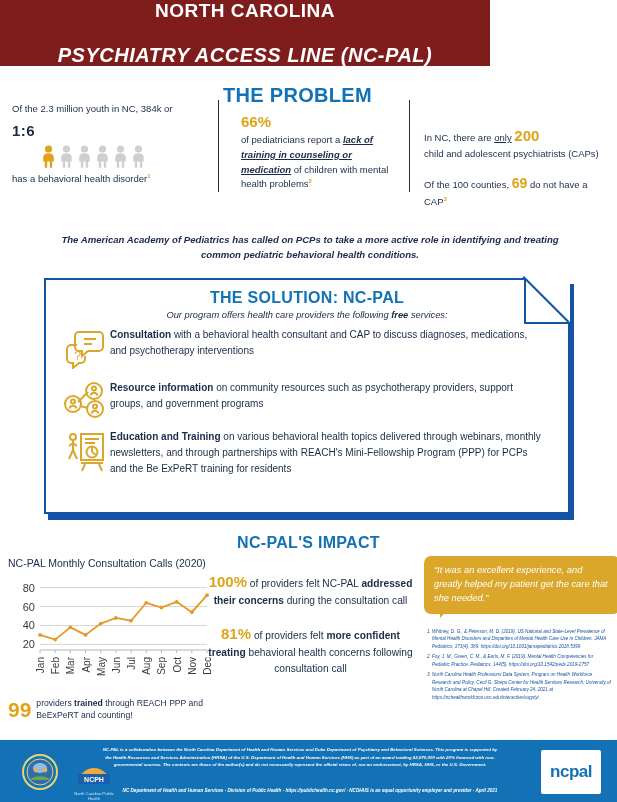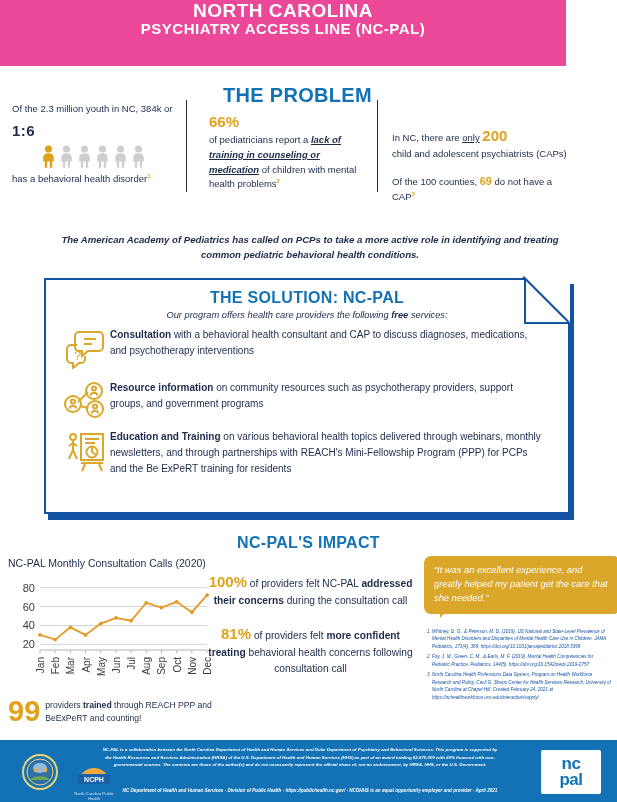--- a/index.html
+++ b/index.html
@@ -8,50 +8,50 @@
     font-family: "Liberation Sans", sans-serif;
     background: #ffffff;
     color: #1c2b4a;
     position: relative;
     overflow: hidden;
   }
   .page { position: relative; width: 617px; height: 802px; background:#fff; }
 
   
   .header {
-    position: absolute; left:0; top:0; width:566px; height:66px;
-    background: #ec4899;
-    display:flex; flex-direction:column; align-items:center; justify-content:flex-start;
+    position: absolute; left:0; top:0; width:490px; height:66px;
+    background: #7f1d1d;
+    display:flex; flex-direction:column; align-items:center; justify-content:space-between;
   }
   .header .line {
     color:#ffffff; font-weight:bold; letter-spacing:0.5px; text-align:center;
     line-height: 1.12;
   }
   .header .l1 { font-size:19px; }
-  .header .l2 { font-size:15px; }
+  .header .l2 { font-size:20px;font-style:italic; }
 
   
   .sec-title {
     color:#1272b5; font-weight:bold; text-align:center; letter-spacing:0.3px;
   }
 
   
   #problem-title { position:absolute; top:84px; left:0; width:595px; font-size:20px; }
 
   .problem-cols {
     position:absolute; top:100px; left:0; width:617px; height:125px;
     display:flex; align-items:flex-start;
   }
   .pcol { text-align:left; font-size:9.5px; line-height:1.55; color:#1c2b4a; }
   .pcol.c1 { width:186px; padding: 2px 12px 0 12px;}
-  .pcol.c2 { width:192px; padding: 10px 6px 0 22px; border-left:1px solid #2b2b2b; border-right:1px solid #2b2b2b;}
+  .pcol.c2 { width:192px; padding: 10px 6px 0 22px; border-left:1px solid #2b2b2b; border-right:1px solid #2b2b2b;margin-left:32px;}
   .pcol.c3 { width:203px; padding: 4px 14px 0 14px;}
   .big-ratio { font-size:15px; font-weight:bold; margin-top:2px; color:#1c2b4a; letter-spacing:0.5px;}
   .stat-gold { color:#e0a21a; font-weight:bold; font-size:15px; }
-  .stat-gold.sm { font-size:11px; }
+  .stat-gold.sm { font-size:14px; }
   .u-ital { font-style:italic; text-decoration:underline; font-weight:600; }
   .u-only { text-decoration:underline; font-style:normal; }
   sup { font-size:6px; color:#e0a21a; vertical-align: super; font-weight:bold;}
   .people-row { display:flex; justify-content:center; gap:1px; margin:3px 0 4px 0; }
 
   .aap-quote {
     position:absolute; top:232px; left:60px; width:500px; text-align:center;
     font-style:italic; font-weight:bold; font-size:9.6px; line-height:1.6; color:#1c2b4a;
   }
 
@@ -85,21 +85,21 @@
   #impact-title { position:absolute; top:534px; left:0; width:617px; font-size:16px; }
 
   .chart-wrap { position:absolute; left:8px; top:556px; width:205px; }
   .chart-title { text-align:left; font-size:10.5px; line-height:1.35; color:#1c2b4a; }
   .chart-svg { display:block; margin-top:6px; }
 
   .trained {
     position:absolute; left:8px; top:697px; width:205px;
     display:flex; align-items:center;
   }
-  .trained-num { color:#e0a21a; font-weight:bold; font-size:29px; line-height:1; padding-right:5px;}
+  .trained-num { color:#e0a21a; font-weight:bold; font-size:21px; line-height:1; padding-right:5px;}
   .trained-txt { font-size:8.6px; line-height:1.45; color:#1c2b4a;}
   .trained-txt b{font-weight:bold;}
 
   .impact-stats { position:absolute; left:208px; top:570px; width:205px; text-align:center; }
   .istat { font-size:10.2px; line-height:1.55; color:#1c2b4a; }
   .istat .pct { color:#e0a21a; font-weight:bold; font-size:15px; }
   .istat b { font-weight:bold; }
   .istat + .istat { margin-top:13px; }
 
   .quote-bubble {
@@ -130,21 +130,21 @@
   .footer-bottom {
     position:absolute; left:60px; top:48px; width:500px; text-align:center;
     color:#ffffff; font-size:4.6px; font-style:italic; font-weight:bold;
   }
   .ncdhhs-seal { position:absolute; left:22px; top:14px; width:36px; height:36px; }
   .ncph-logo { position:absolute; left:68px; top:14px; width:52px; height:44px; }
   .ncph-cap { font-size:4.2px; color:#cfe2f1; text-align:center; display:block; margin-top:1px;}
   .ncpal-logo {
     position:absolute; right:16px; top:10px; width:60px; height:44px;
     background:#ffffff; border-radius:2px;
-    display:flex; flex-direction:column; align-items:center; justify-content:center;
+    display:flex; flex-direction:row; align-items:center; justify-content:center;
   }
   .ncpal-logo span { color:#1272b5; font-weight:bold; font-size:17px; line-height:0.92; letter-spacing:-0.5px;}
 </style>
 </head>
 <body>
 
 <div class="page">
 
   <div class="header">
     <div class="line l1">NORTH CAROLINA</div>

